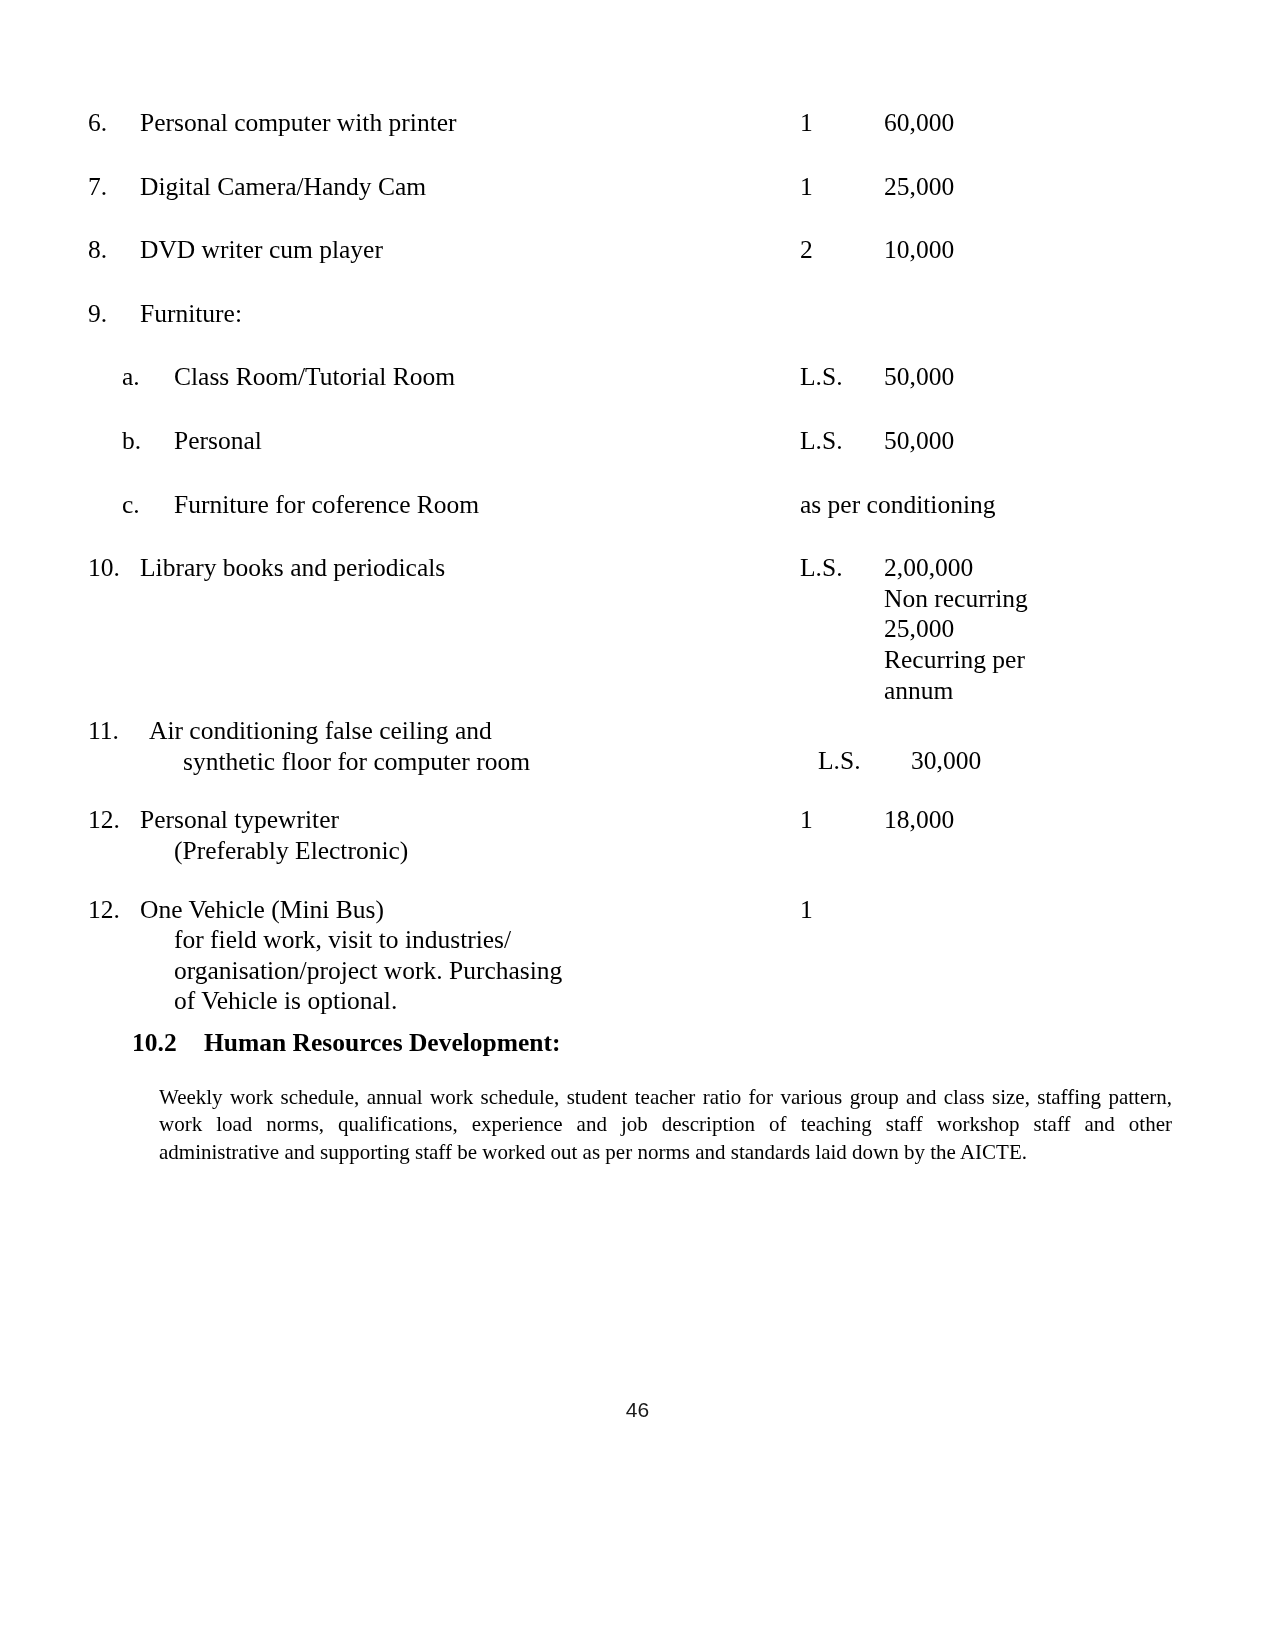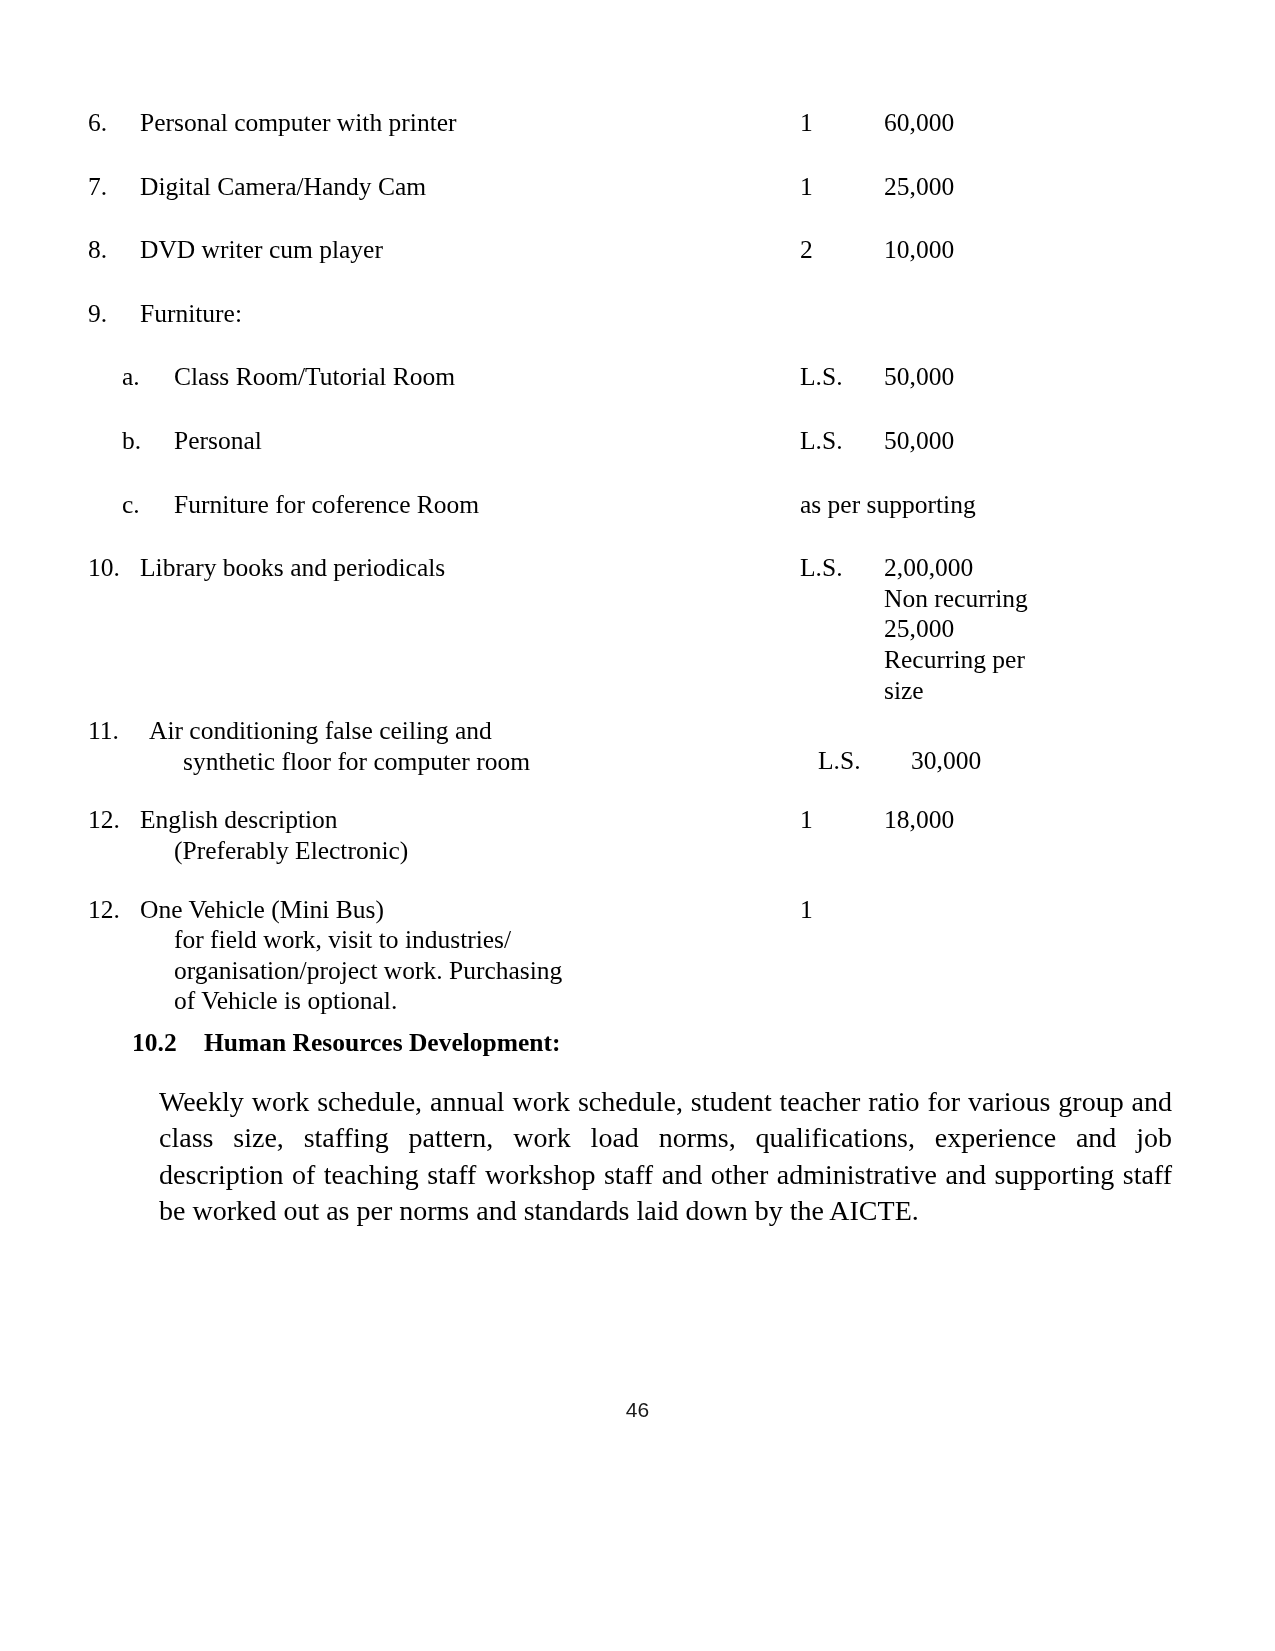--- a/index.html
+++ b/index.html
@@ -77,21 +77,21 @@
     margin-left: 44px;
   }
   .heading .h-num { width: 72px; }
 
   
   .body-para {
     position: absolute;
     left: 159px;
     top: 1084px;
     width: 1013px;
-    font-size: 28px;
+    font-size: 21px;
     line-height: 1.30;
     text-align: justify;
     text-justify: inter-word;
   }
 
   
   .page-number {
     position: absolute;
     left: 0;
     right: 0;
@@ -149,51 +149,51 @@
       <span class="desc" style="width:626px;">Personal</span>
       <span class="qty">L.S.</span>
       <span class="amt">50,000</span>
     </div>
 
     <div class="item-row">
       <span class="num sub">c.</span>
       <span class="desc" style="width:626px;">Furniture for coference Room</span>
       <span class="qty" style="width:274px;">
         <span class="stack">as per</span>
-        <span class="stack">supporting</span>
+        <span class="stack">conditioning</span>
       </span>
     </div>
 
     <div class="item-row" style="margin-bottom:0;">
       <span class="num">10.</span>
       <span class="desc">Library books and periodicals</span>
       <span class="qty">L.S.</span>
       <span class="amt" style="width:280px;">
         <span class="stack">2,00,000</span>
         <span class="stack">Non recurring</span>
         <span class="stack">25,000</span>
         <span class="stack">Recurring per</span>
-        <span class="stack">size</span>
+        <span class="stack">annum</span>
       </span>
     </div>
 
     <div class="item-row" style="margin-top:10px; margin-bottom:28px;gap:9px;">
       <span class="num">11.</span>
       <span class="desc">
         <span class="cont">Air conditioning false ceiling and</span>
         <span class="cont" style="padding-left:34px;">synthetic floor for computer room</span>
       </span>
       <span class="qty shift-down-1">L.S.</span>
       <span class="amt shift-down-1">30,000</span>
     </div>
 
     <div class="item-row" style="margin-bottom:28px;">
       <span class="num">12.</span>
       <span class="desc">
-        <span class="cont">English description</span>
+        <span class="cont">Personal typewriter</span>
         <span class="cont" style="padding-left:34px;">(Preferably Electronic)</span>
       </span>
       <span class="qty">1</span>
       <span class="amt">18,000</span>
     </div>
 
     <div class="item-row" style="margin-bottom:0;">
       <span class="num">12.</span>
       <span class="desc">
         <span class="cont">One Vehicle (Mini Bus)</span>

